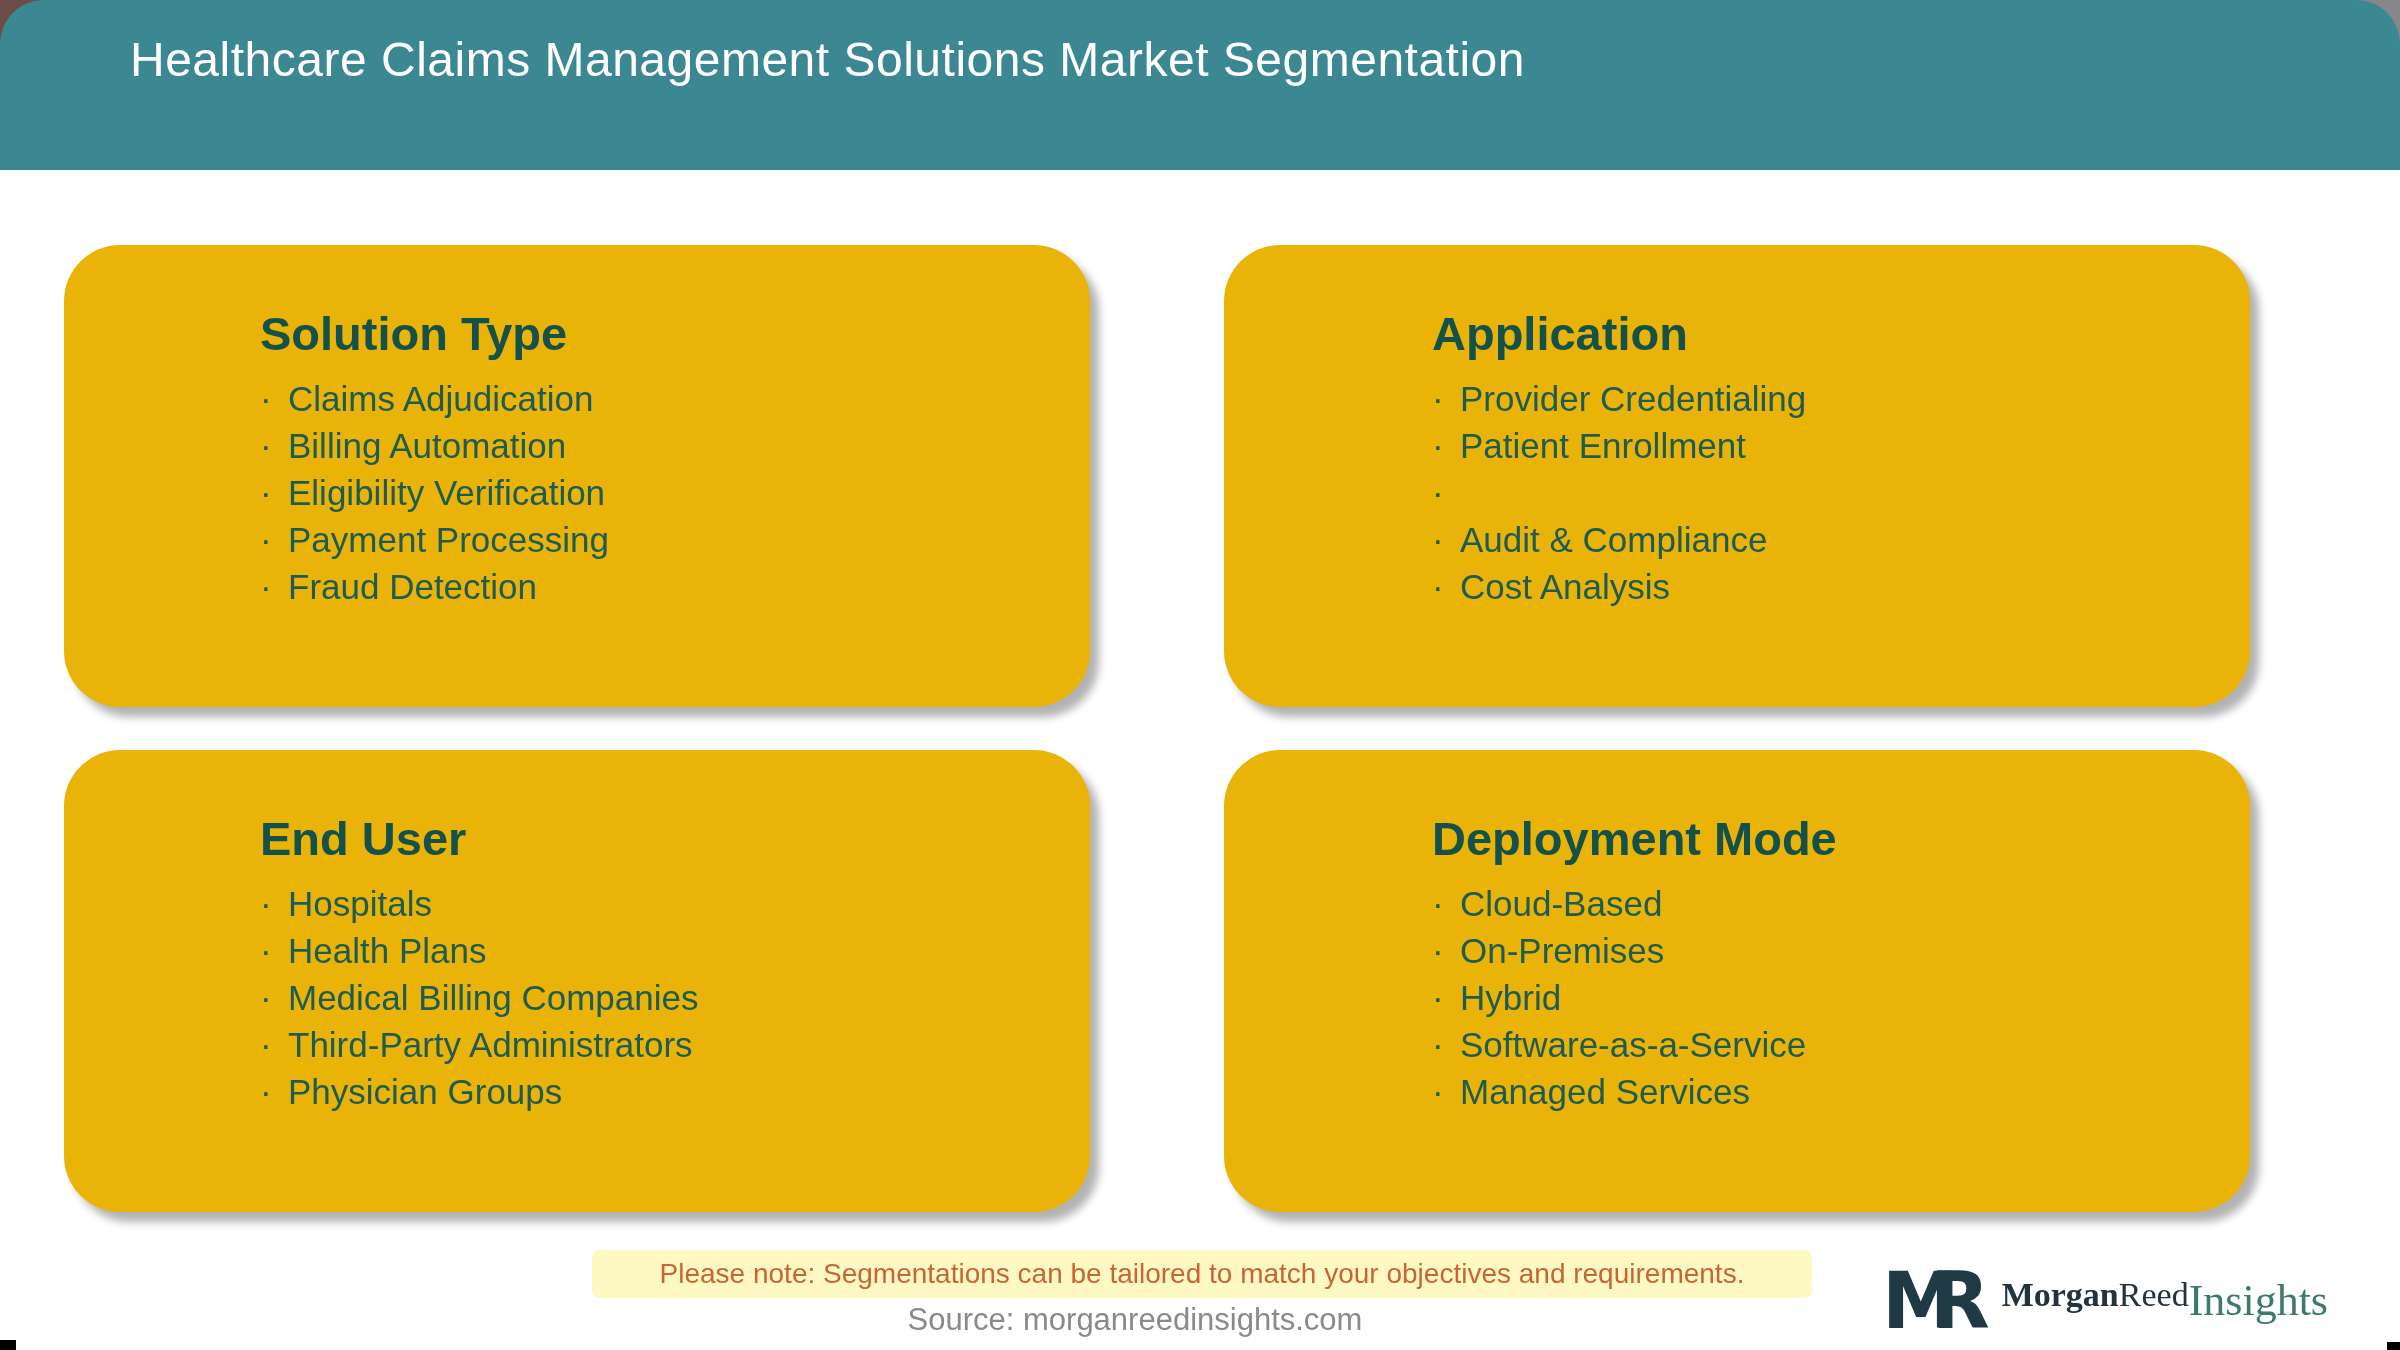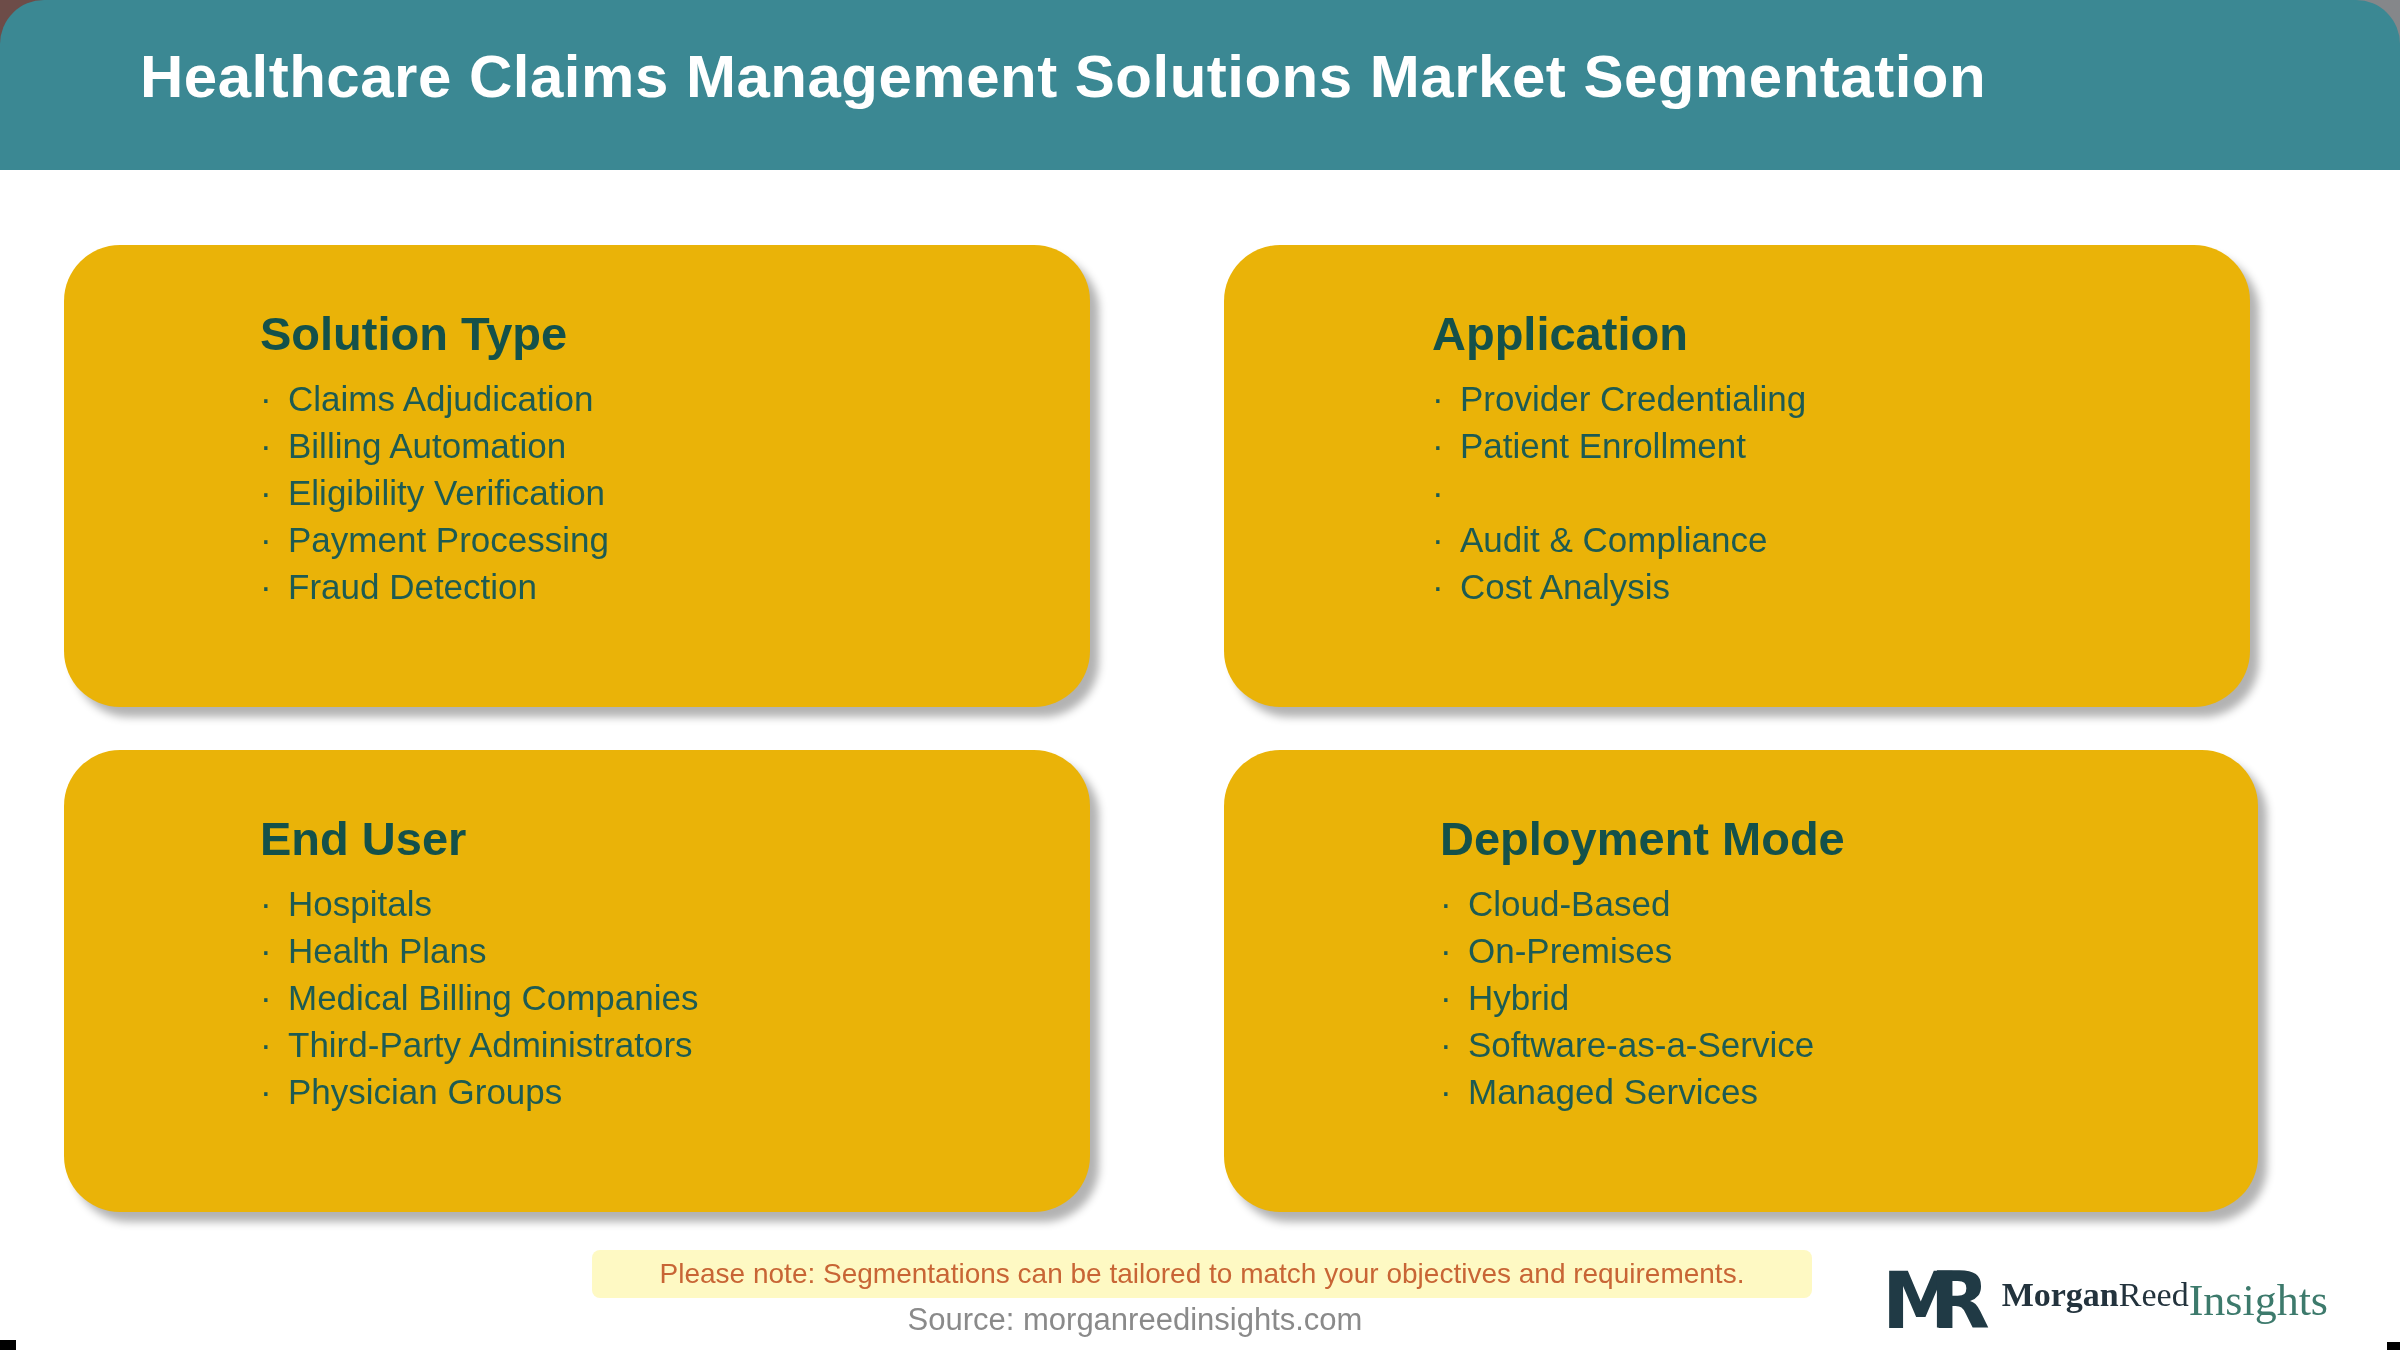--- a/index.html
+++ b/index.html
@@ -10,33 +10,33 @@
   }
   
   .corner-tl{position:absolute;left:0;top:0;width:44px;height:44px;background:#6d4c48;z-index:0;}
   .corner-tr{position:absolute;right:0;top:0;width:44px;height:44px;background:#85878a;z-index:0;}
   
   .header{
     position:absolute;left:0;top:0;width:2400px;height:170px;
     background:#3b8893;border-radius:44px 44px 0 0;z-index:1;
   }
   .title{
-    position:absolute;left:130px;top:32px;margin:10px;
-    font-size:60px;font-weight:700;color:#ffffff;letter-spacing:0.5px;
+    position:absolute;left:130px;top:32px;margin:0;
+    font-size:48px;font-weight:400;color:#ffffff;letter-spacing:0.5px;
     white-space:nowrap;
   }
   
   .card{
     position:absolute;background:#eab308;border-radius:56px;
     box-shadow:9px 10px 9px rgba(0,0,0,0.30);z-index:2;
   }
   .card1{left:64px;top:245px;width:1026px;height:462px;}
   .card2{left:1224px;top:245px;width:1026px;height:462px;}
   .card3{left:64px;top:750px;width:1026px;height:462px;}
-  .card4{left:1224px;top:750px;width:1026px;height:462px;padding-left:8px;}
+  .card4{left:1224px;top:750px;width:1026px;height:462px;}
   .card-inner{padding:62px 40px 0 196px;}
   .card-right .card-inner{padding-left:208px;}
   .card-title{
     margin:0 0 14px 0;font-size:47px;font-weight:700;color:#14514a;line-height:1.15;
   }
   .card-list{margin:0;padding:0;list-style:none;}
   .card-item{
     display:flex;align-items:baseline;
     font-size:35px;color:#1d5b53;line-height:47px;font-weight:400;
   }

